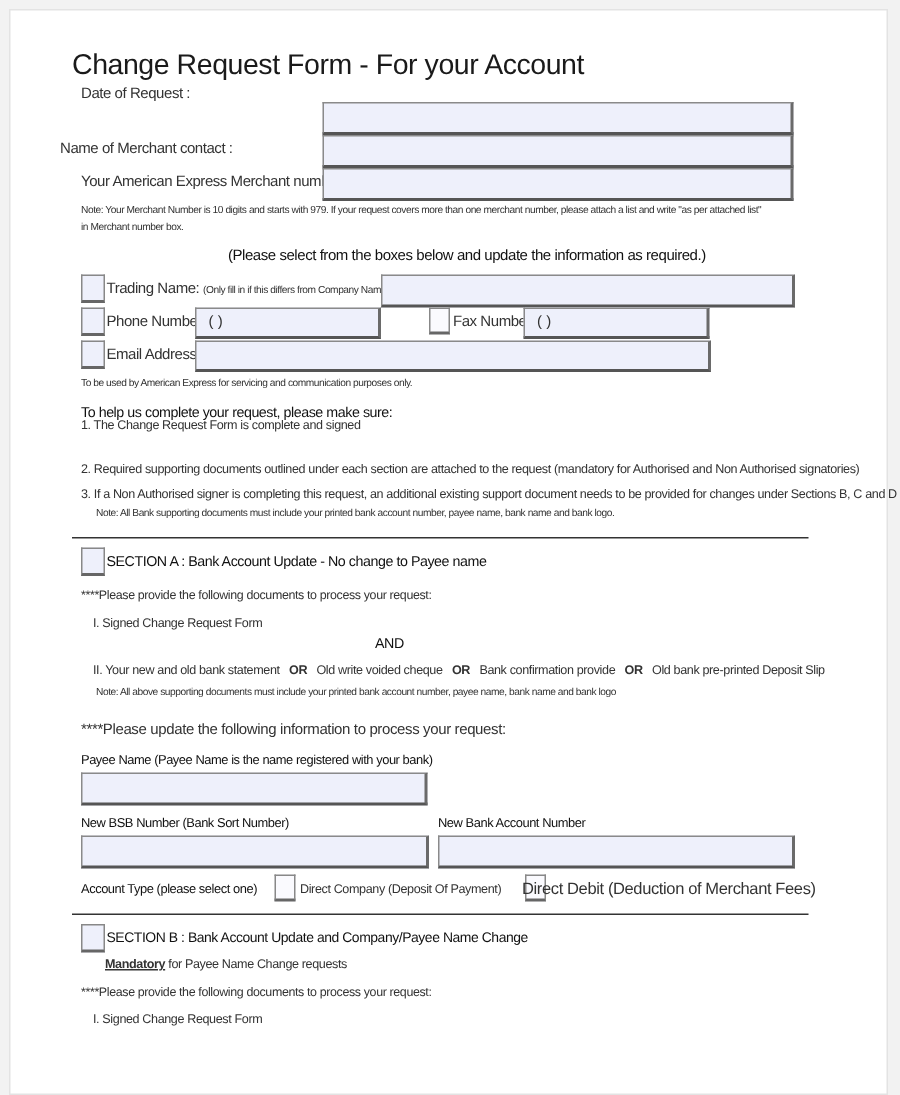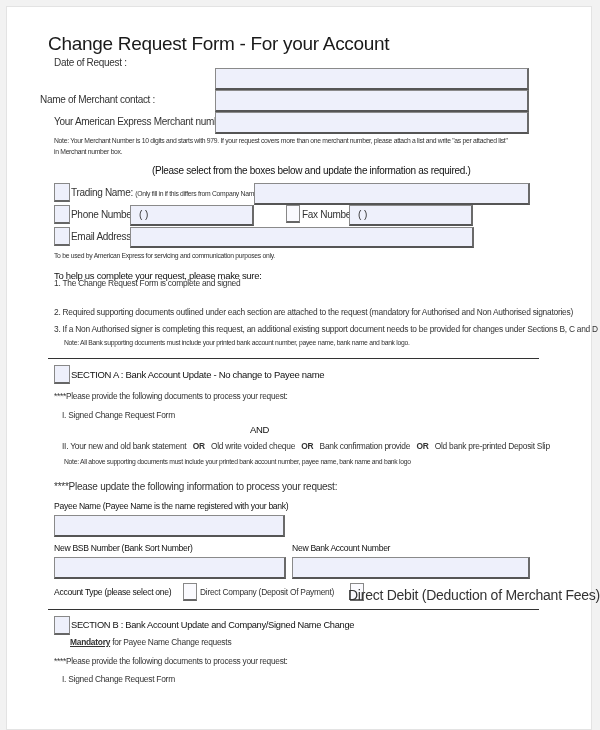--- a/index.html
+++ b/index.html
@@ -93,21 +93,21 @@
 
 <div class="abs lbl bold" style="left:54px;top:543px;font-size:8.6px;">New BSB Number (Bank Sort Number)</div>
 <div class="field" style="left:54px;top:557px;width:232px;height:22px;"></div>
 <div class="abs lbl bold" style="left:292px;top:543px;font-size:8.6px;">New Bank Account Number</div>
 <div class="field" style="left:292px;top:557px;width:238px;height:22px;"></div>
 
 <div class="abs lbl bold" style="left:54px;top:587px;font-size:8.6px;">Account Type (please select one)</div>
 <div class="chk white" style="left:183px;top:583px;"></div>
 <div class="abs small" style="left:200px;top:587px;font-size:8.4px;">Direct Company (Deposit Of Payment)</div>
 <div class="chk white" style="left:350px;top:583px;"></div>
-<div class="abs small" style="left:348px;top:587px;font-size:14px;">Direct Debit (Deduction of Merchant Fees)</div>
+<div class="abs small" style="left:348px;top:587px;font-size:11px;">Direct Debit (Deduction of Merchant Fees)</div>
 
 <div class="rule" style="top:609px;"></div>
 
 <div class="chk" style="left:54px;top:616px;"></div>
-<div class="abs lbl bold" style="left:71px;top:620px;font-size:9.3px;">SECTION B : Bank Account Update and Company/Signed Name Change</div>
+<div class="abs lbl bold" style="left:71px;top:620px;font-size:9.3px;">SECTION B : Bank Account Update and Company/Payee Name Change</div>
 <div class="abs small" style="left:70px;top:637px;font-size:8.4px;"><b class="u">Mandatory</b><span> for Payee Name Change requests</span></div>
 <div class="abs small" style="left:54px;top:656px;font-size:8.3px;">****Please provide the following documents to process your request:</div>
 <div class="abs small" style="left:62px;top:674px;font-size:8.4px;">I.  Signed Change Request Form</div>
 
 </body></html>

